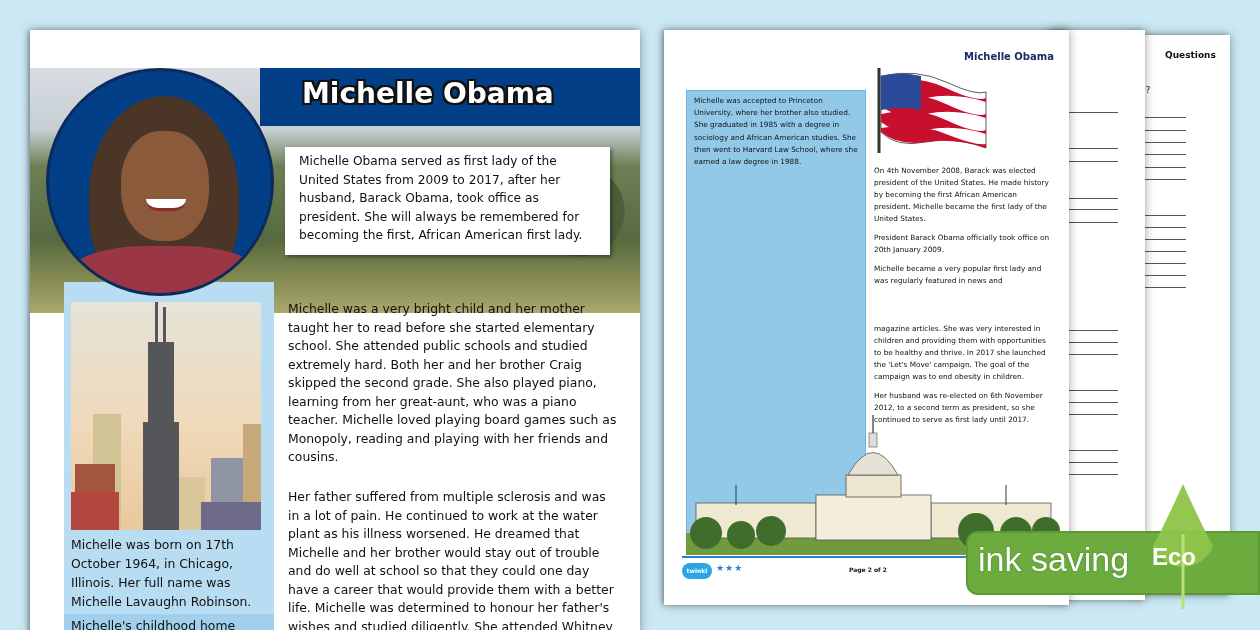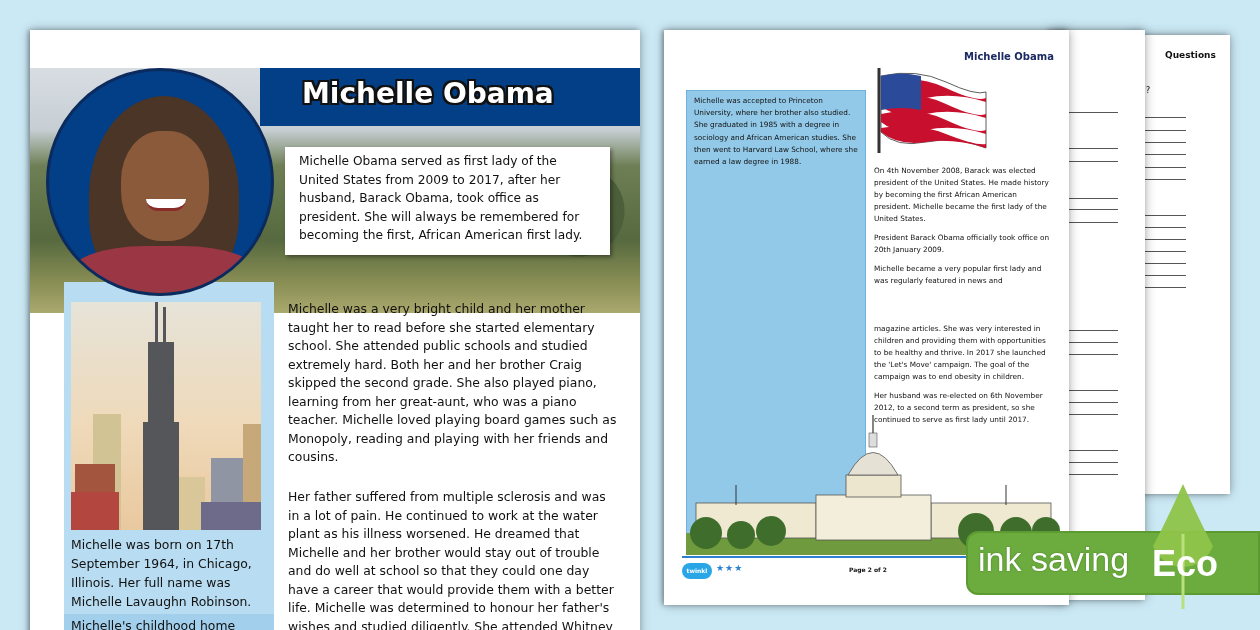--- a/index.html
+++ b/index.html
@@ -82,21 +82,21 @@
     }
     .side-caption2 {
       position: absolute; left: 34px; top: 584px; width: 210px; height: 40px;
       background: #a2d0ec; padding: 4px 7px; font-size: 12.4px; color: #111;
     }
     .body-text {
       position: absolute; left: 258px; width: 330px;
       font-size: 12.4px; line-height: 18.5px; color: #111;
     }
     
-    #page4 { left: 1130px; top: 35px; width: 100px; height: 459px; text-align: center; }
+    #page4 { left: 1130px; top: 35px; width: 100px; height: 560px; text-align: center; }
     #page3 { left: 1050px; top: 30px; width: 95px; height: 570px; }
     #page2 { left: 664px; top: 30px; width: 405px; height: 575px; }
     .q-title {
       position: absolute; left: 35px; top: 15px; font-size: 9px; font-weight: bold; color: #111;
     }
     .q-frag { position: absolute; left: 0; top: 50px; font-size: 8.5px; color: #111; }
     .rule { position: absolute; height: 1px; background: #555; }
     .p2-head {
       position: absolute; left: 300px; top: 21px; font-size: 10px; font-weight: bold; color: #1b2a63;
     }
@@ -137,21 +137,21 @@
     .eco-text {
       position: absolute; left: 978px; top: 540px;
       font-family: "Liberation Sans", sans-serif; font-size: 34px; color: #fff;
       text-shadow: 0 0 2px #3e7a1e;
     }
     .eco-drop {
       position: absolute; left: 1145px; top: 484px; width: 76px; height: 125px;
     }
     .eco-word {
       position: absolute; left: 1152px; top: 543px;
-      font-family: "Liberation Sans", sans-serif; font-weight: bold; font-size: 36px; color: #fff;
+      font-family: "Liberation Sans", sans-serif; font-weight: bold; font-size: 24px; color: #fff;
     }
   </style>
 </head>
 <body>
 
 <div class="page" id="page4">
   <div class="q-title">Questions</div>
   <div class="q-frag">ady?</div>
   <div class="rule" style="left:0;top:82px;width:56px;"></div>
   <div class="rule" style="left:0;top:95px;width:56px;"></div>
@@ -258,21 +258,21 @@
     <div class="tower" style="left:77px;top:40px;width:26px;height:190px;"></div>
     <div class="tower" style="left:72px;top:120px;width:36px;height:110px;"></div>
     <div class="bldg" style="left:22px;top:112px;width:28px;height:120px;background:#d2c394;"></div>
     <div class="bldg" style="left:4px;top:162px;width:40px;height:70px;background:#a4553d;"></div>
     <div class="bldg" style="left:0;top:190px;width:48px;height:40px;background:#b3463f;"></div>
     <div class="bldg" style="left:140px;top:156px;width:32px;height:74px;background:#8f95a2;"></div>
     <div class="bldg" style="left:172px;top:122px;width:18px;height:108px;background:#c7a878;"></div>
     <div class="bldg" style="left:108px;top:175px;width:26px;height:55px;background:#d9c79a;"></div>
     <div class="bldg" style="left:130px;top:200px;width:60px;height:30px;background:#6d6a8a;"></div>
   </div>
-  <div class="side-caption">Michelle was born on 17th September 1964, in Chicago, Illinois. Her full name was Michelle Lavaughn Robinson.</div>
+  <div class="side-caption">Michelle was born on 17th October 1964, in Chicago, Illinois. Her full name was Michelle Lavaughn Robinson.</div>
   <div class="side-caption2">Michelle's childhood home</div>
 
   <div class="body-text" style="top:270px;">Michelle was a very bright child and her mother taught her to read before she started elementary school. She attended public schools and studied extremely hard. Both her and her brother Craig skipped the second grade. She also played piano, learning from her great-aunt, who was a piano teacher. Michelle loved playing board games such as Monopoly, reading and playing with her friends and cousins.</div>
   <div class="body-text" style="top:458px;">Her father suffered from multiple sclerosis and was in a lot of pain. He continued to work at the water plant as his illness worsened.  He dreamed that Michelle and her brother would stay out of trouble and do well at school so that they could one day have a career that would provide them with a better life. Michelle was determined to honour her father's wishes and studied diligently. She attended Whitney Young Magnet High</div>
 </div>
 
 <div class="eco-banner"></div>
 <div class="eco-text">ink saving</div>
 <svg class="eco-drop" viewBox="0 0 76 125">
   <path d="M38 0 Q20 40 8 62 A32 32 0 0 0 68 62 Q56 40 38 0 Z" fill="#8ec449" opacity="0.95"></path>

